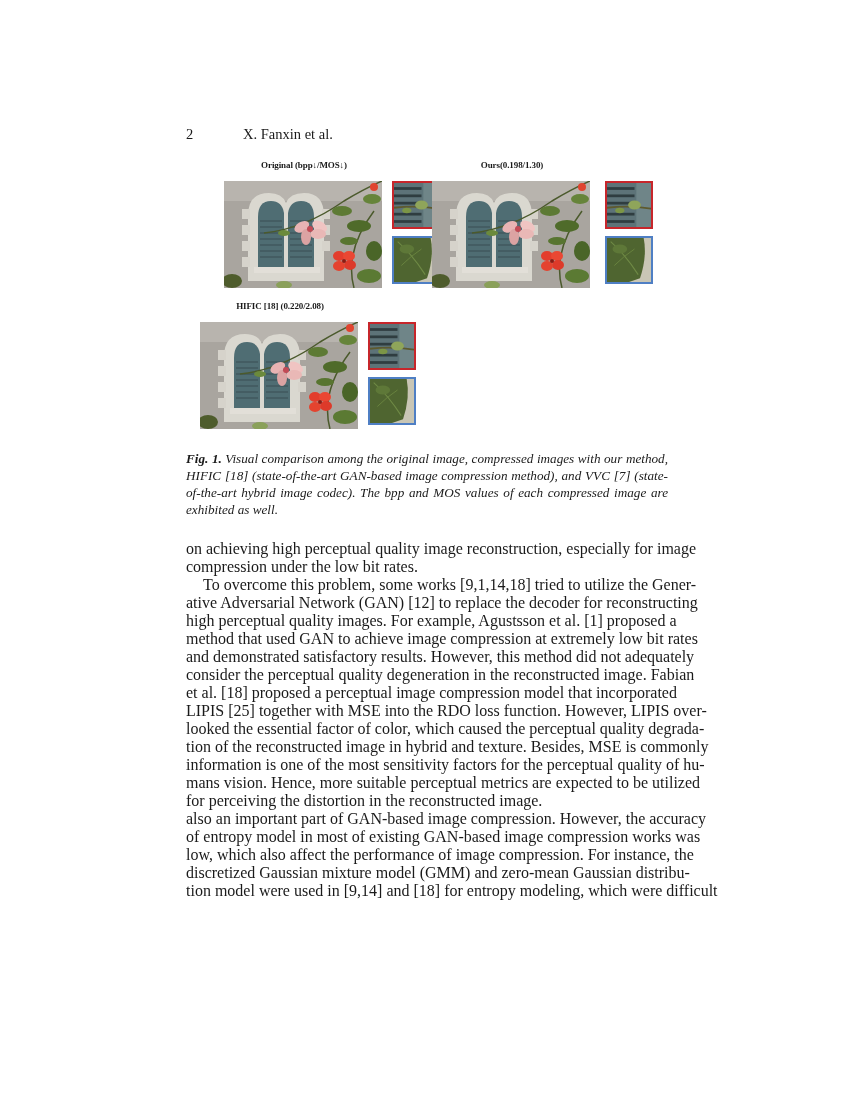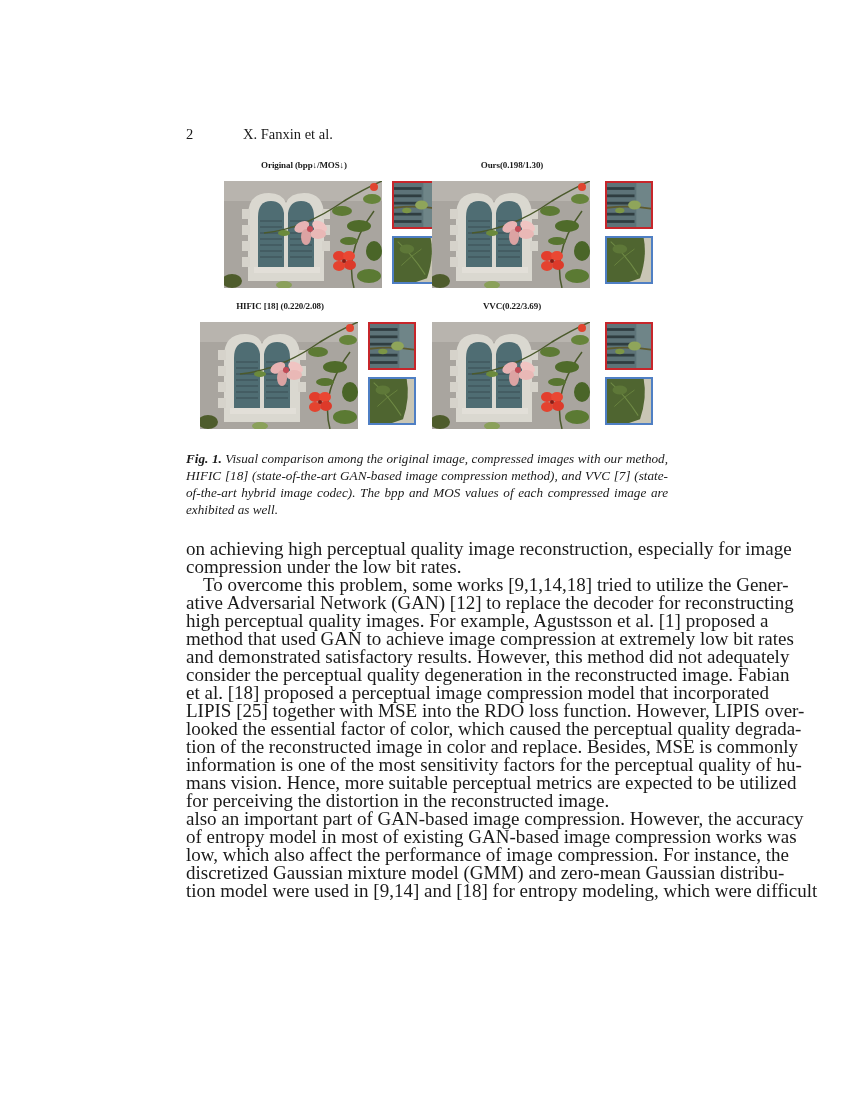--- a/index.html
+++ b/index.html
@@ -13,21 +13,21 @@
   .panel .ptitle { position: absolute; top: 0; left: 0; width: 160px; text-align: center; font-family: "Liberation Serif", serif; font-weight: bold; font-size: 9px; letter-spacing: -0.1px; white-space: nowrap; }
   .panel .main-img { position: absolute; top: 21px; left: 0; width: 158px; height: 107px; overflow: hidden; }
   .panel .crop { position: absolute; left: 168px; width: 48px; height: 48px; overflow: hidden; box-sizing: border-box; }
   .panel .crop.red { top: 21px; border: 2px solid #c7262b; }
   .panel .crop.blue { top: 76px; border: 2px solid #4f7fc4; }
   .panel svg { display: block; width: 100%; height: 100%; }
 
   .caption { position: absolute; left: 186px; top: 450px; width: 482px; font-family: "Liberation Serif", serif; font-size: 13.2px; line-height: 17px; text-align: justify; font-style: italic; }
   .caption .figlabel { font-weight: bold; }
 
-  .body-text { position: absolute; left: 186px; top: 540px; width: 482px; font-family: "Liberation Serif", serif; font-size: 19px; line-height: 18px; }
+  .body-text { position: absolute; left: 186px; top: 540px; width: 482px; font-family: "Liberation Serif", serif; font-size: 16px; line-height: 18px; }
   .body-text .line { display: block; height: 18px; white-space: nowrap; text-align: justify; text-align-last: justify; }
   .body-text .line.last { text-align-last: left; }
   .body-text .line.indent { text-indent: 17px; }
 </style>
 </head>
 <body>
 
 <div class="page-header">
   <span class="pnum">2</span>
   <span class="running">X. Fanxin et al.</span>
@@ -173,58 +173,40 @@
           <use href="#crop-red-scene"></use>
         </svg>
       </div>
     <div class="crop blue">
         <svg>
           <use href="#crop-blue-scene"></use>
         </svg>
       </div>
   </div>
 
-  <div class="panel" style="left:246px; top:141px;">
-    <div class="ptitle">VVC(0.22/3.69)</div>
-    <div class="main-img">
-        <svg>
-          <use href="#scene"></use>
-        </svg>
-      </div>
-    <div class="crop red" style="left:173px;">
-        <svg>
-          <use href="#crop-red-scene"></use>
-        </svg>
-      </div>
-    <div class="crop blue" style="left:173px;">
-        <svg>
-          <use href="#crop-blue-scene"></use>
-        </svg>
-      </div>
-  </div>
 </div>
 
 <div class="caption">
   <span class="figlabel">Fig. 1.</span>
   <span>Visual comparison among the original image, compressed images with our method, HIFIC [18] (state-of-the-art GAN-based image compression method), and VVC [7] (state-of-the-art hybrid image codec). The bpp and MOS values of each compressed image are exhibited as well.</span>
 </div>
 
 <div class="body-text">
   <span class="line">on achieving high perceptual quality image reconstruction, especially for image</span>
   <span class="line last">compression under the low bit rates.</span>
   <span class="line indent">To overcome this problem, some works [9,1,14,18] tried to utilize the Gener-</span>
   <span class="line">ative Adversarial Network (GAN) [12] to replace the decoder for reconstructing</span>
   <span class="line">high perceptual quality images. For example, Agustsson et al. [1] proposed a</span>
   <span class="line">method that used GAN to achieve image compression at extremely low bit rates</span>
   <span class="line">and demonstrated satisfactory results. However, this method did not adequately</span>
   <span class="line">consider the perceptual quality degeneration in the reconstructed image. Fabian</span>
   <span class="line">et al. [18] proposed a perceptual image compression model that incorporated</span>
   <span class="line">LIPIS [25] together with MSE into the RDO loss function. However, LIPIS over-</span>
   <span class="line">looked the essential factor of color, which caused the perceptual quality degrada-</span>
-  <span class="line">tion of the reconstructed image in color and replace. Besides, MSE is commonly</span>
+  <span class="line">tion of the reconstructed image in hybrid and texture. Besides, MSE is commonly</span>
   <span class="line">information is one of the most sensitivity factors for the perceptual quality of hu-</span>
   <span class="line">mans vision. Hence, more suitable perceptual metrics are expected to be utilized</span>
   <span class="line last">for perceiving the distortion in the reconstructed image.</span>
   <span class="line">also an important part of GAN-based image compression. However, the accuracy</span>
   <span class="line">of entropy model in most of existing GAN-based image compression works was</span>
   <span class="line">low, which also affect the performance of image compression. For instance, the</span>
   <span class="line">discretized Gaussian mixture model (GMM) and zero-mean Gaussian distribu-</span>
   <span class="line">tion model were used in [9,14] and [18] for entropy modeling, which were difficult</span>
 </div>
 

